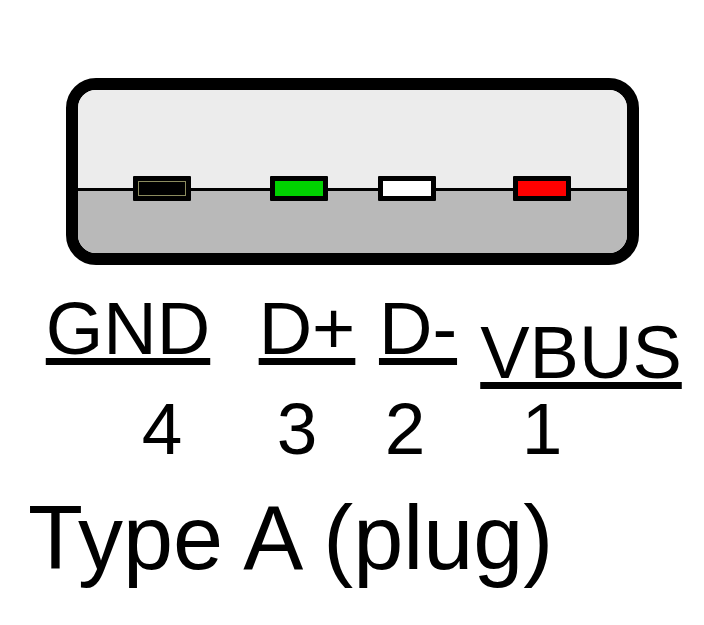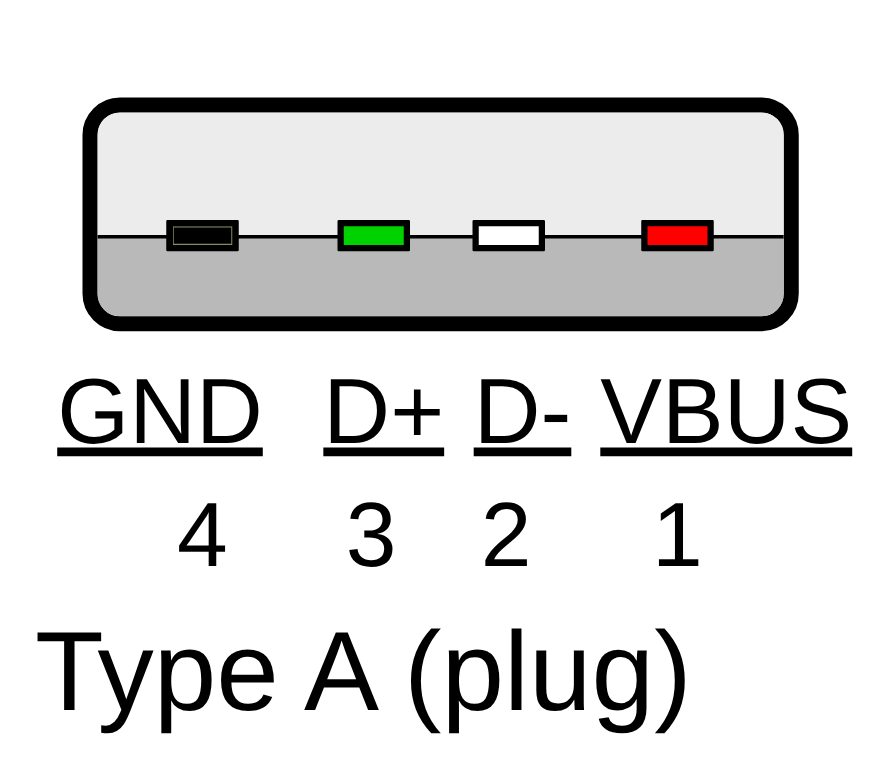--- a/index.html
+++ b/index.html
@@ -49,21 +49,21 @@
     top: 292px;
     transform: translateX(-50%);
     font-size: 74px;
     line-height: 1;
     white-space: nowrap;
     text-decoration: underline;
   }
   .label-gnd    { left: 128px; }
   .label-dplus  { left: 307px; }
   .label-dminus { left: 418px; }
-  .label-vbus   { left: 581px; }
+  .label-vbus   { left: 581px; margin-top: 24px; }
 
   
   .num {
     position: absolute;
     top: 392px;
     transform: translateX(-50%);
     font-size: 73px;
     line-height: 1;
     white-space: nowrap;
   }

